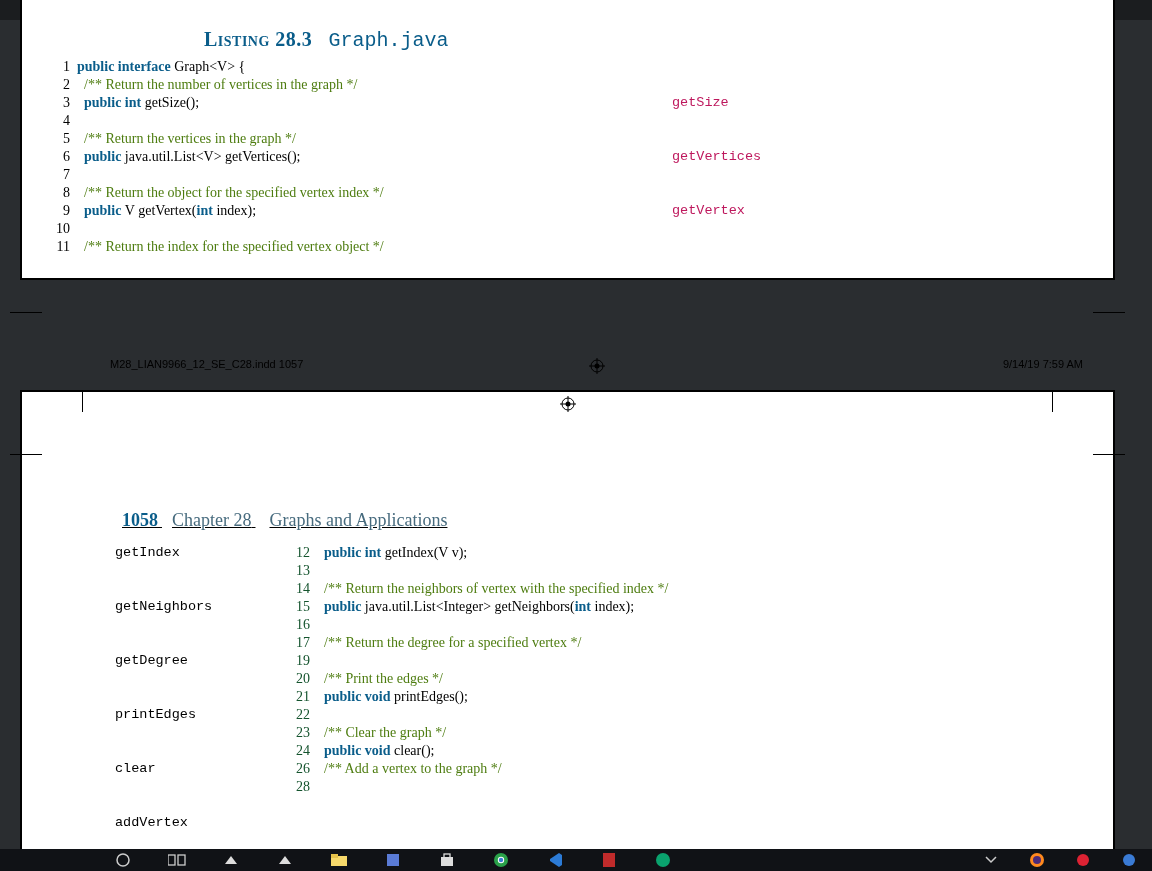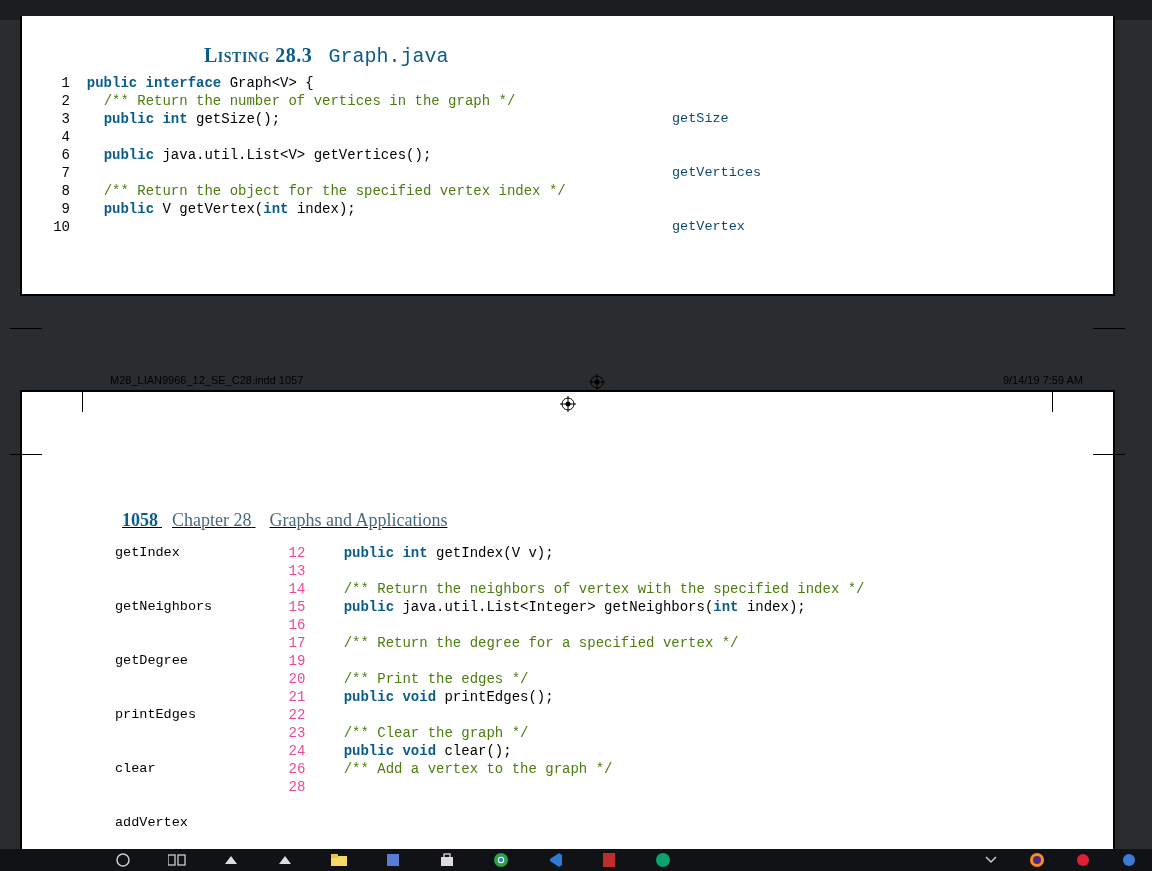--- a/index.html
+++ b/index.html
@@ -16,21 +16,21 @@
     position: absolute; top: 0; left: 0; right: 0; height: 20px;
     background: #1b1d1f;
   }
   .page {
     position: absolute;
     background: #fff;
     border: 2px solid #000;
     left: 20px;
     width: 1095px;
   }
-  .page1 { top: 16px; height: 280px; border-top: none; }
+  .page1 { top: 0; height: 280px; border-top: none; }
   .page2 { top: 390px; height: 460px; border-bottom: none; }
 
   .listing-head {
     position: absolute;
     left: 182px; top: 28px;
     font-family: Georgia, "Times New Roman", serif;
   }
   .listing-label {
     color: #0a5d8a;
     font-variant: small-caps;
@@ -44,30 +44,30 @@
     font-size: 20px;
     margin-left: 12px;
   }
 
   .code-block1 {
     position: absolute; left: 22px; top: 58px;
     font-family: "Courier New", monospace;
     font-size: 14px;
     line-height: 18px;
   }
-  .code-line { white-space: pre; }
+  .code-line { white-space: pre; font-family: Liberation Serif, serif; }
   .ln { display: inline-block; width: 26px; text-align: right; color: #000; }
   .kw { color: #0a5d8a; font-weight: bold; }
   .cm { color: #4d7c0f; }
   .id { color: #000; }
 
   .annot-col {
     position: absolute; top: 58px; left: 650px;
     font-family: "Courier New", monospace;
-    font-size: 13.5px; line-height: 18px; color: #0c4a6e;
+    font-size: 13.5px; line-height: 18px; color: #be185d;
   }
   .annot-col div { height: 18px; }
 
   .crop-mark { position: absolute; background: #000; }
   .p1-crop-h1 { left: -12px; top: 312px; width: 32px; height: 1px; }
   .p1-crop-h2 { right: -12px; top: 312px; width: 32px; height: 1px; }
 
   .footer-line {
     position: absolute; top: 358px; left: 88px; right: 30px; height: 18px;
     display: flex; justify-content: space-between; 
@@ -98,21 +98,21 @@
     font-family: "Courier New", monospace; font-size: 13.5px;
     line-height: 18px; color: #000;
   }
   .margin-notes2 div { height: 18px; }
 
   .code-block2 {
     position: absolute; left: 262px; top: 152px;
     font-family: "Courier New", monospace;
     font-size: 14px; line-height: 18px;
   }
-  .ln2 { display:inline-block; width: 26px; text-align:center; color:#ec4899; }
+  .ln2 { display:inline-block; width: 26px; text-align:right; color:#14532d; }
 
   .taskbar {
     position: absolute; left: 0; right: 0; bottom: 0; height: 22px;
     background: #101216;
     display: flex; align-items: center; gap: 28px;
     padding-left: 110px;
   }
   .tb-slot { width: 26px; height: 18px; display:flex; align-items:center; justify-content:center; }
   .tb-slot svg { display:block; }
   .tb-right { position:absolute; right: 10px; bottom:0; height:22px; display:flex; align-items:center; gap: 20px; }
@@ -127,25 +127,27 @@
   <div class="listing-head">
     <span class="listing-label">Listing 28.3</span>
     <span class="listing-file">Graph.java</span>
   </div>
 
   <div class="code-block1" id="code1">
       <div class="code-line"><span class="ln">1</span><span>  </span><span class="kw">public interface </span><span class="id">Graph&lt;V&gt; {</span></div>
       <div class="code-line"><span class="ln">2</span><span>  </span><span class="id">  </span><span class="cm">/** Return the number of vertices in the graph */</span></div>
       <div class="code-line"><span class="ln">3</span><span>  </span><span class="id">  </span><span class="kw">public int </span><span class="id">getSize();</span></div>
       <div class="code-line"><span class="ln">4</span><span>  </span></div>
+      <div class="code-line"><span class="ln">5</span><span>  </span><span class="id">  </span><span class="cm">/** Return the vertices in the graph */</span></div>
       <div class="code-line"><span class="ln">6</span><span>  </span><span class="id">  </span><span class="kw">public </span><span class="id">java.util.List&lt;V&gt; getVertices();</span></div>
       <div class="code-line"><span class="ln">7</span><span>  </span></div>
       <div class="code-line"><span class="ln">8</span><span>  </span><span class="id">  </span><span class="cm">/** Return the object for the specified vertex index */</span></div>
       <div class="code-line"><span class="ln">9</span><span>  </span><span class="id">  </span><span class="kw">public </span><span class="id">V getVertex(</span><span class="kw">int </span><span class="id">index);</span></div>
       <div class="code-line"><span class="ln">10</span><span>  </span></div>
+      <div class="code-line"><span class="ln">11</span><span>  </span><span class="id">  </span><span class="cm">/** Return the index for the specified vertex object */</span></div>
     </div>
 
   <div class="annot-col" id="annot1">
       <div></div>
       <div></div>
       <div>getSize</div>
       <div></div>
       <div></div>
       <div>getVertices</div>
       <div></div>

